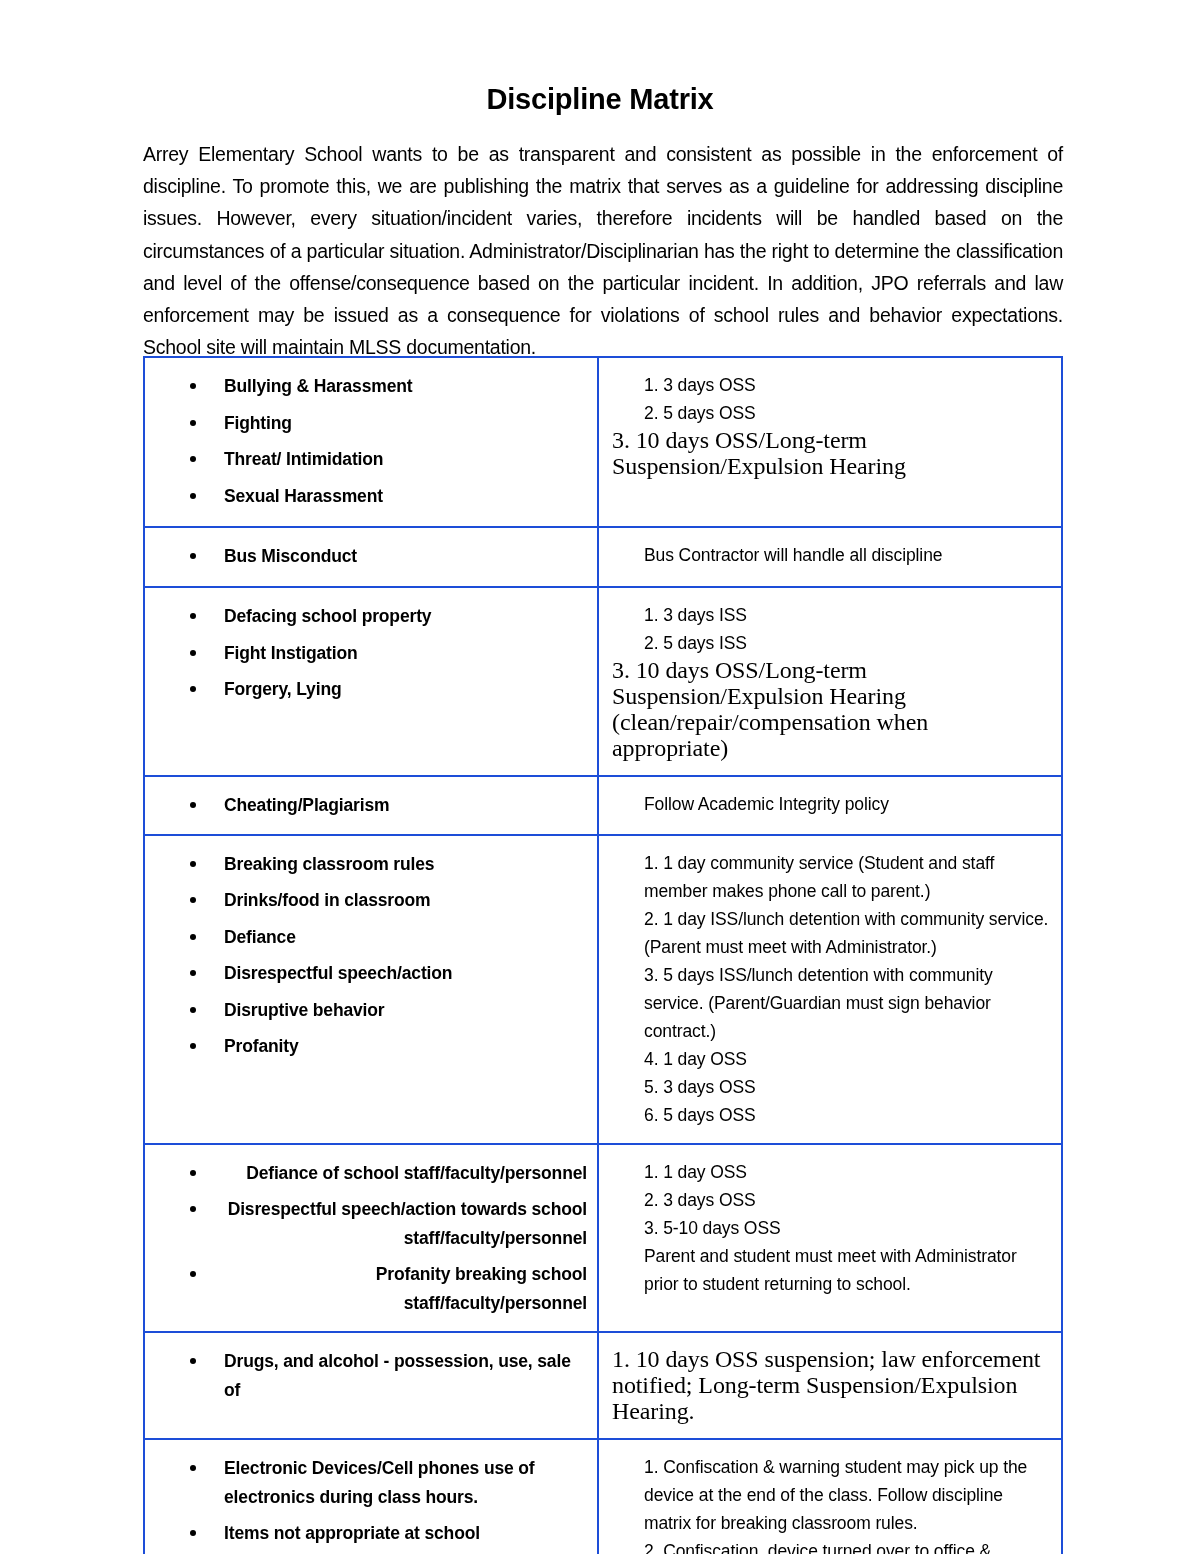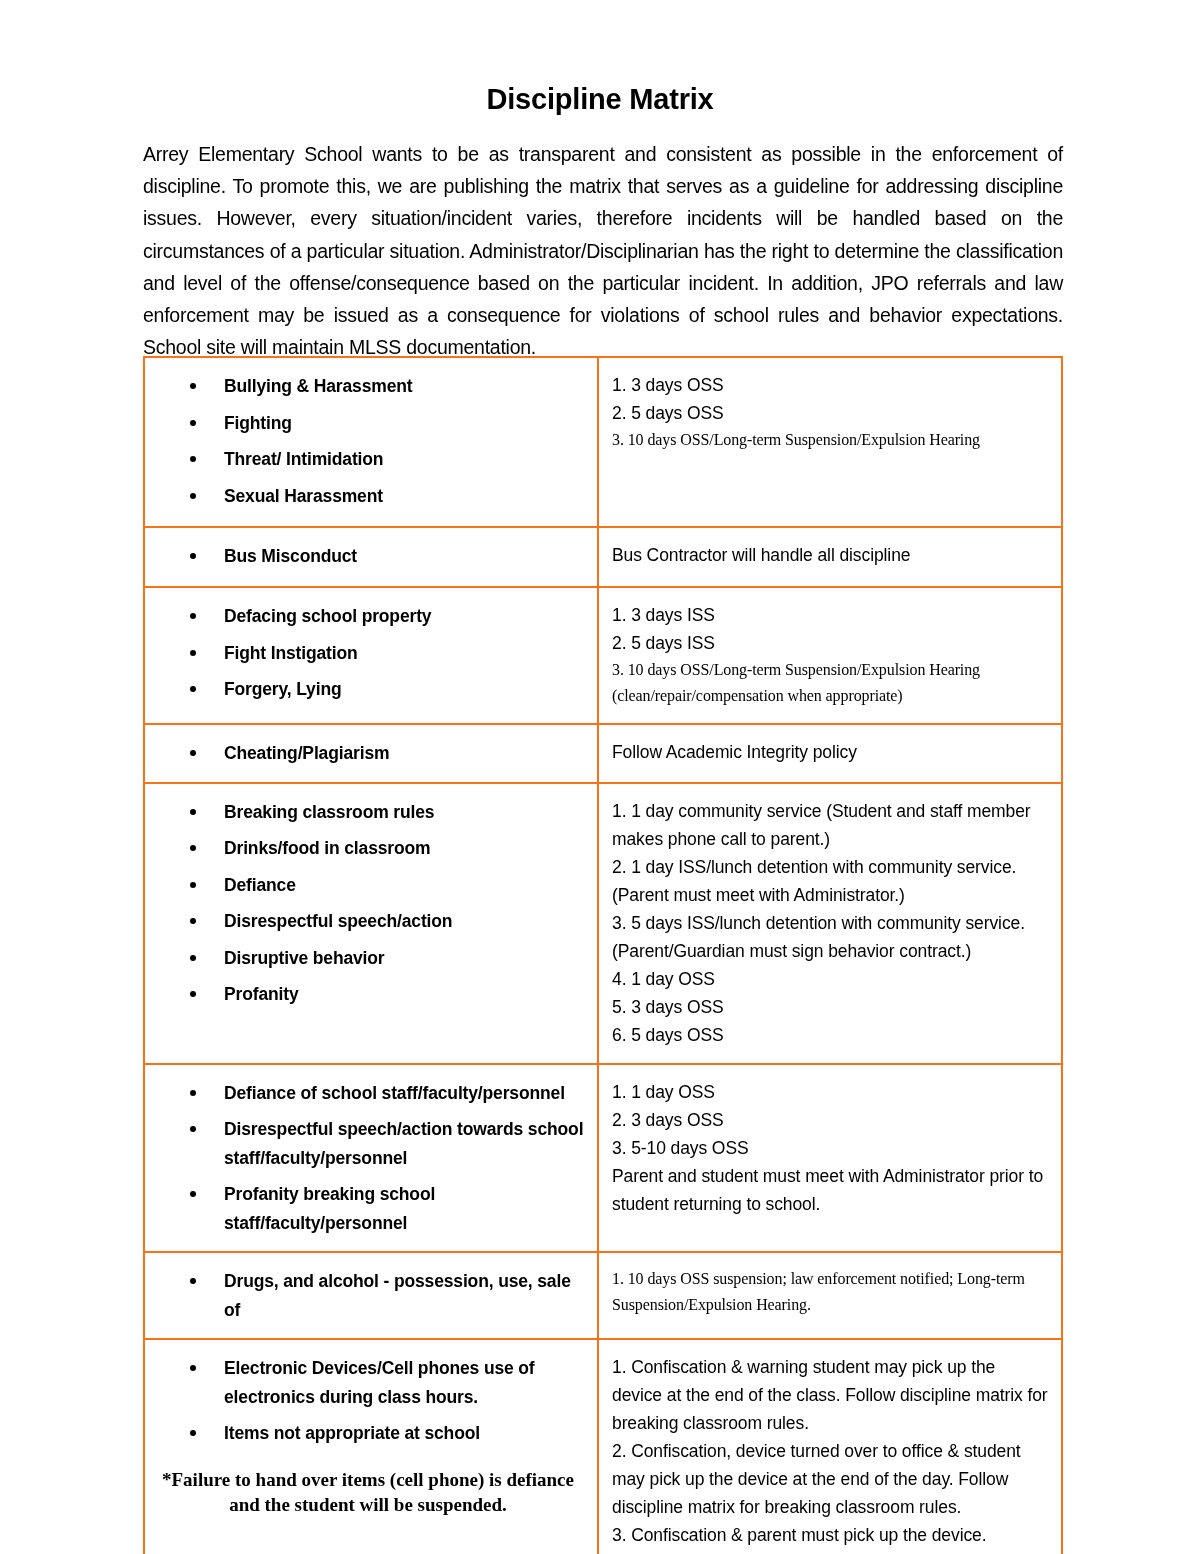--- a/index.html
+++ b/index.html
@@ -53,21 +53,21 @@
   
   .matrix {
     position: absolute;
     left: 143px;
     top: 356px;
     width: 918px;
     border-collapse: collapse;
     table-layout: fixed;
   }
   .matrix td {
-    border: 2px solid #f97316;
+    border: 2px solid #1d4ed8;
     vertical-align: top;
     padding: 0;
   }
   .col-offense { width: 454px; }
   .col-consequence { width: 464px; }
 
   
   .offense-cell {
     padding: 14px 10px 14px 0;
   }
@@ -112,24 +112,25 @@
     padding: 13px 12px 14px 13px;
   }
   .cons-line {
     margin: 0;
     letter-spacing: -0.1px;
   }
   .cons-line.sans {
     font-family: "Liberation Sans", sans-serif;
     font-size: 17.5px;
     line-height: 28px;
+    margin-left: 32px;
   }
   .cons-line.serif {
     font-family: "Liberation Serif", serif;
-    font-size: 16px;
+    font-size: 24px;
     line-height: 26px;
   }
 
   
   tr[data-row="0"] .offense-cell,
   tr[data-row="0"] .consequence-cell { min-height: 120px; }
 </style>
 </head>
 <body>
 
@@ -230,21 +231,21 @@
               <p class="cons-line sans">2. 1 day ISS/lunch detention with community service. (Parent must meet with Administrator.)</p>
               <p class="cons-line sans">3. 5 days ISS/lunch detention with community service. (Parent/Guardian must sign behavior contract.)</p>
               <p class="cons-line sans">4. 1 day OSS</p>
               <p class="cons-line sans">5. 3 days OSS</p>
               <p class="cons-line sans">6. 5 days OSS</p>
             </div>
           </td>
         </tr>
         <tr data-row="5">
           <td>
-            <div class="offense-cell" style="min-height: 100px;">
+            <div class="offense-cell" style="min-height: 100px; text-align: right;">
               <ul class="offense-list">
                 <li>Defiance of school staff/faculty/personnel</li>
                 <li>Disrespectful speech/action towards school staff/faculty/personnel</li>
                 <li>Profanity breaking school staff/faculty/personnel</li>
               </ul>
             </div>
           </td>
           <td>
             <div class="consequence-cell">
               <p class="cons-line sans">1. 1 day OSS</p>

